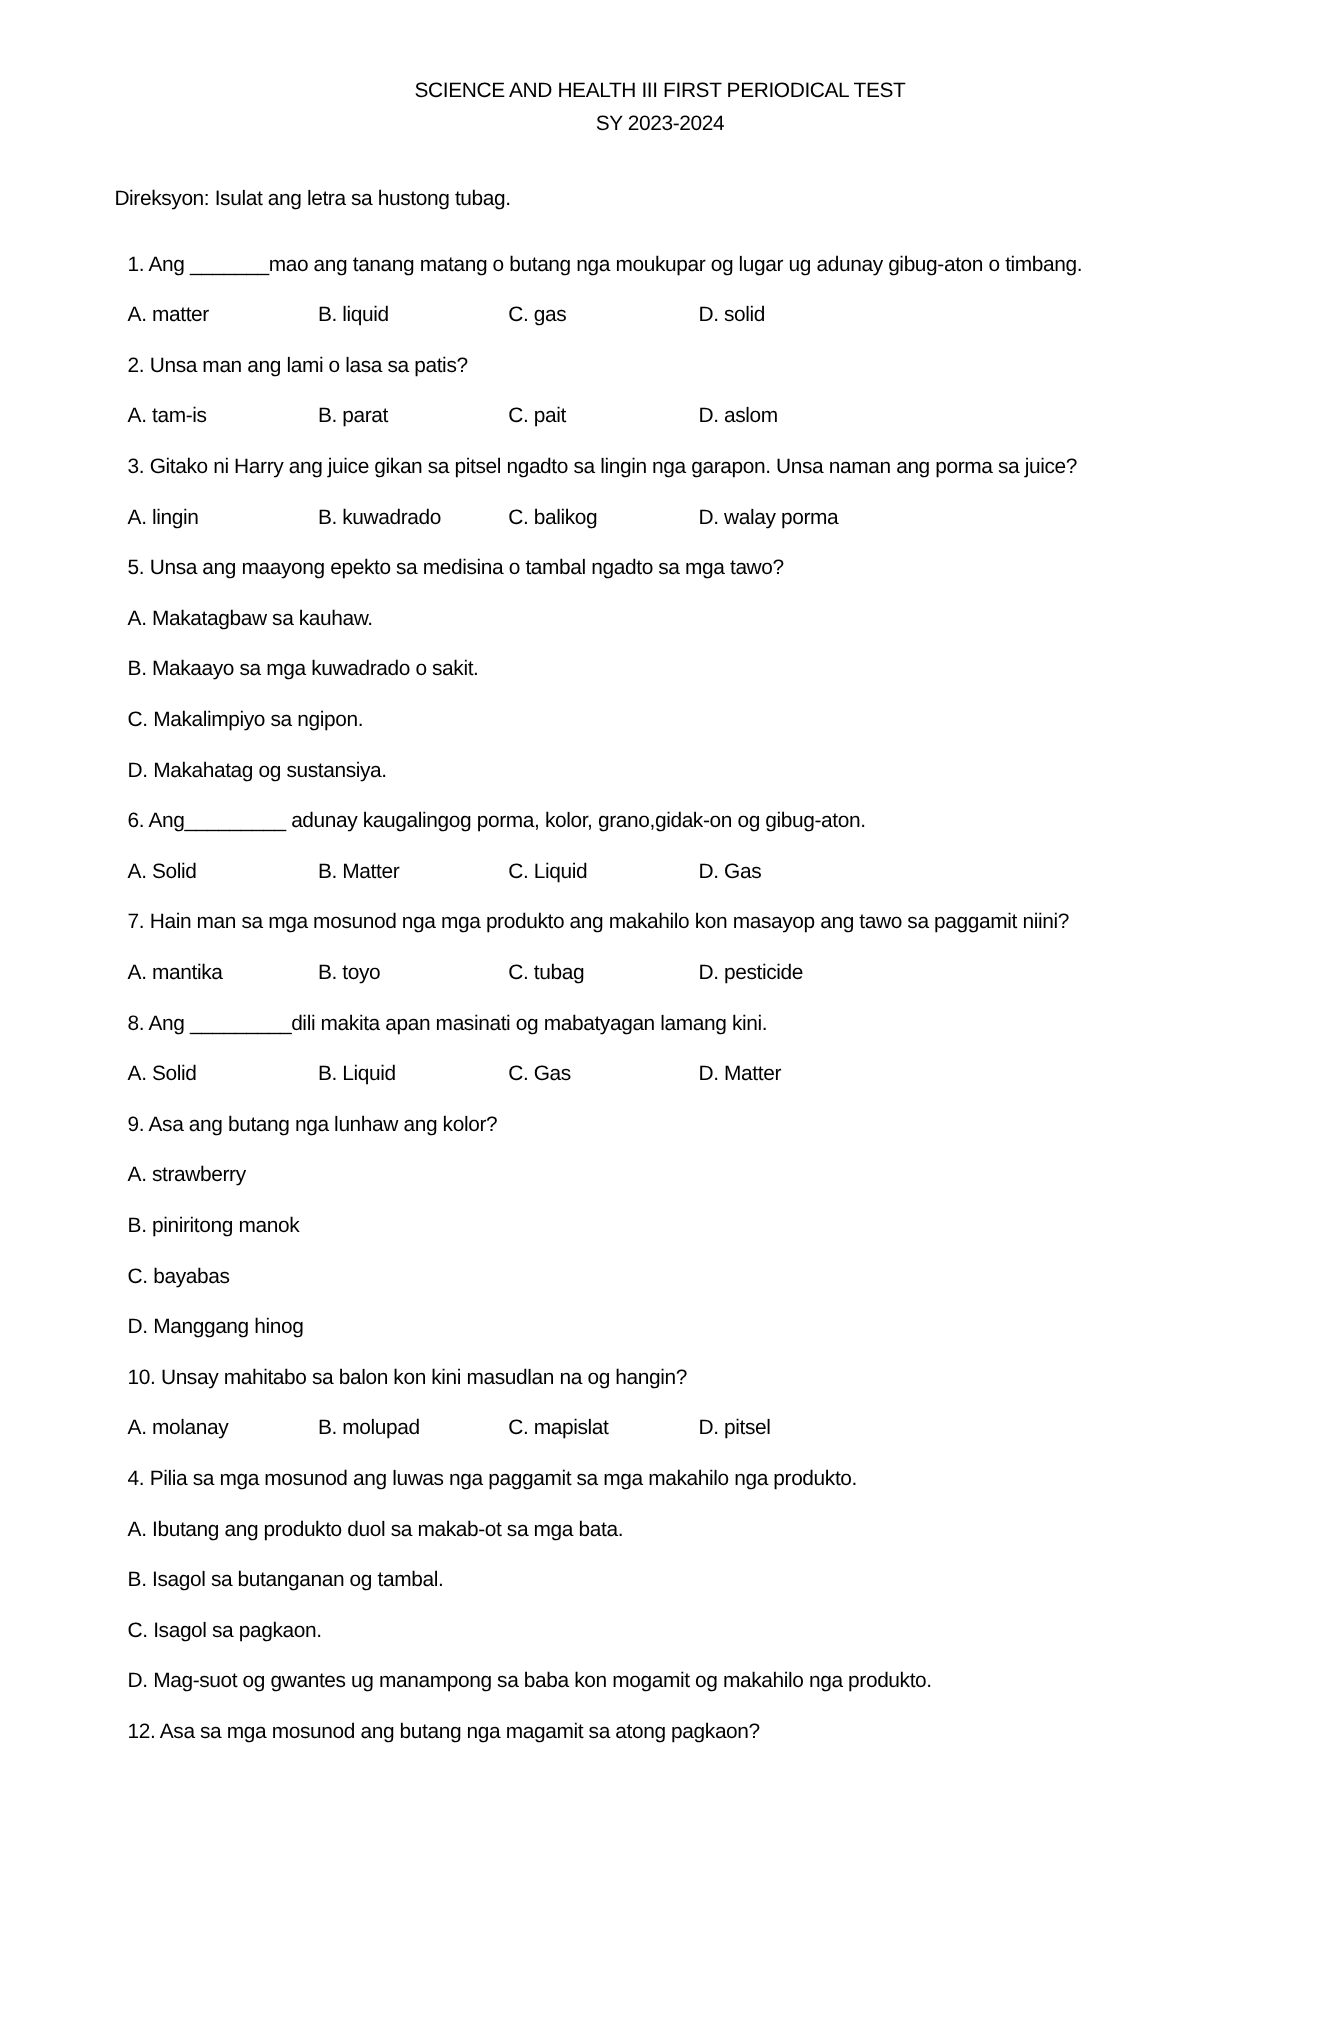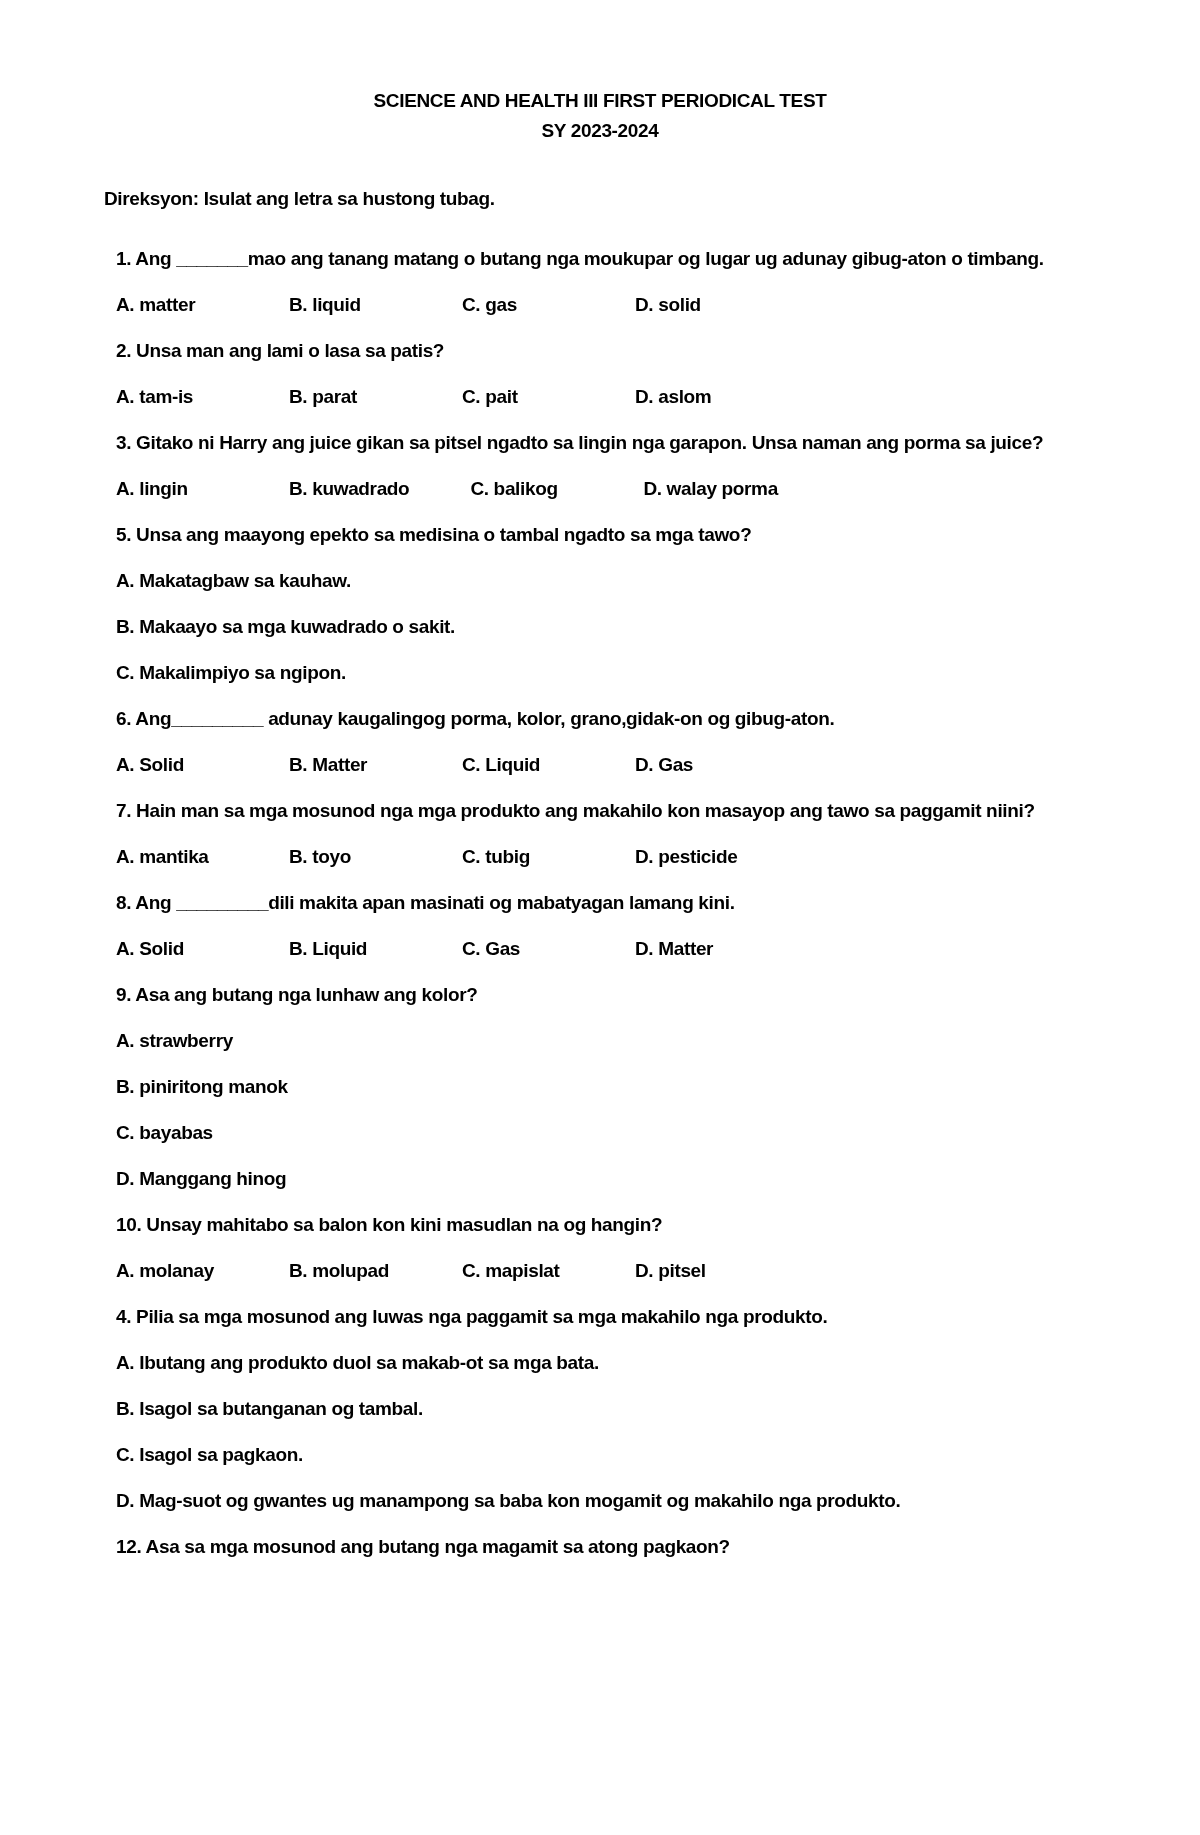--- a/index.html
+++ b/index.html
@@ -2,23 +2,23 @@
 <html><head>
 <meta charset="utf-8">
 <style>
   html, body { margin: 0; padding: 0; background: #ffffff; }
   .page {
     position: relative;
     width: 1200px;
     height: 1835px;
     background: #ffffff;
     box-sizing: border-box;
-    padding: 86px 104px 0 104px;
+    padding: 68px 104px 0 104px;
     font-family: "Liberation Sans", sans-serif;
-    font-weight: 700;
+    font-weight: 400;
     font-size: 19px;
     letter-spacing: -0.35px;
     color: #000000;
   }
   .page p { margin: 0 0 16px 0; line-height: 30px; }
   .title-block { text-align: center; margin-bottom: 38px; }
   .title-block p { margin: 0; }
   .direction { margin-bottom: 30px !important; }
   .options-inline {
     display: flex;
@@ -70,38 +70,39 @@
       <span class="opt">D. walay porma</span>
     </p>
   </div>
 
 
   <div class="q-block">
     <p>5. Unsa ang maayong epekto sa medisina o tambal ngadto sa mga tawo?</p>
     <p>A. Makatagbaw sa kauhaw.</p>
     <p>B. Makaayo sa mga kuwadrado o sakit.</p>
     <p>C. Makalimpiyo sa ngipon.</p>
+    <p>D. Makahatag og sustansiya.</p>
   </div>
 
   <div class="q-block">
     <p>6. Ang_________ adunay  kaugalingog  porma, kolor, grano,gidak-on og gibug-aton.</p>
     <p class="options-inline">
       <span class="opt">A. Solid</span>
       <span class="opt">B. Matter</span>
       <span class="opt">C. Liquid</span>
       <span class="opt">D. Gas</span>
     </p>
   </div>
 
   <div class="q-block">
     <p>7. Hain man sa mga mosunod nga mga produkto ang makahilo kon masayop ang tawo sa paggamit niini?</p>
     <p class="options-inline">
       <span class="opt">A. mantika</span>
       <span class="opt">B. toyo</span>
-      <span class="opt">C. tubig</span>
+      <span class="opt">C. tubag</span>
       <span class="opt">D. pesticide</span>
     </p>
   </div>
 
   <div class="q-block">
     <p>8. Ang _________dili makita apan masinati og mabatyagan lamang kini.</p>
     <p class="options-inline">
       <span class="opt">A. Solid</span>
       <span class="opt">B. Liquid</span>
       <span class="opt">C. Gas</span>

